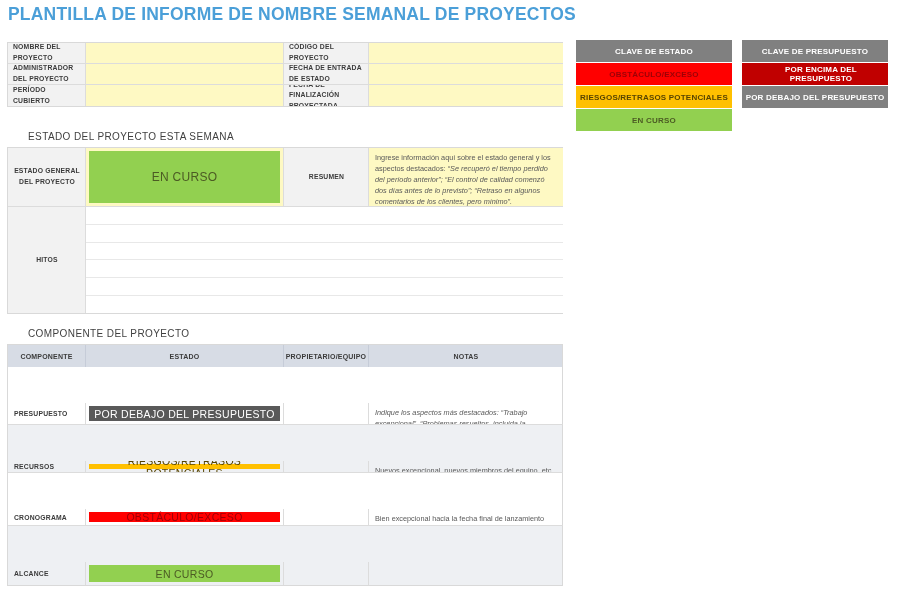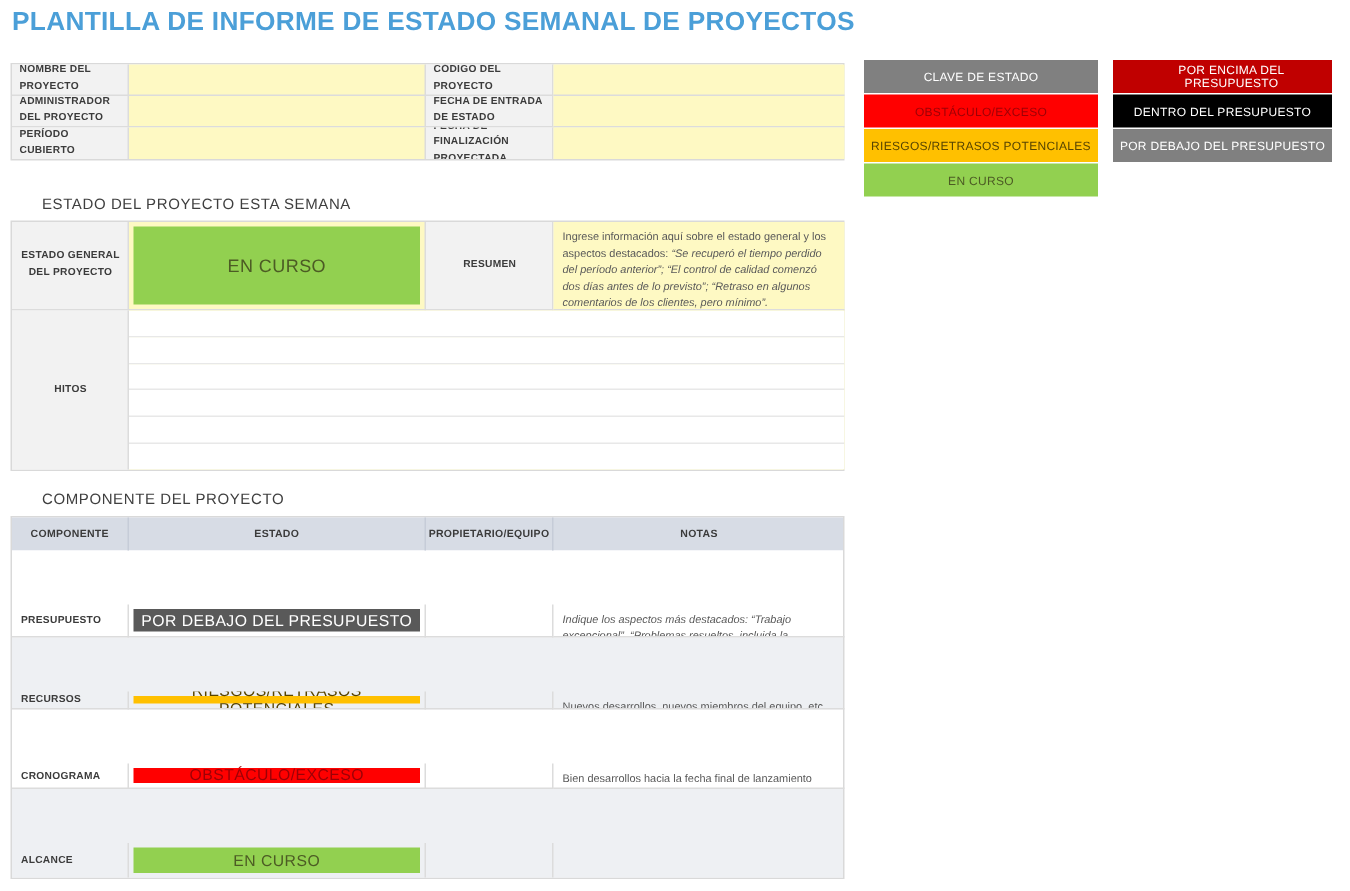--- a/index.html
+++ b/index.html
@@ -16,21 +16,21 @@
 
   .lbl { background:#f2f2f2; display:flex; align-items:center; font-size:6.8px; font-weight:bold; color:#3b3b3b; text-transform:uppercase; line-height:1.55; padding:2px 4px 2px 5px; letter-spacing:0.2px; }
   .lbl.center { justify-content:center; text-align:center; }
   .val { background:#fef9c3; }
 
   
   .info-form { left:7px; top:42px; width:556px; display:grid; grid-template-columns:78px 198px 85px 194px; grid-auto-rows:21px; }
 
   
   .legend { position:absolute; top:40px; }
-  .legend .lrow { height:22px; margin-bottom:1px; display:flex; align-items:center; justify-content:center; font-size:8px; font-weight:normal; letter-spacing:0.2px; text-transform:uppercase; text-align:center; }
+  .legend .lrow { height:22px; margin-bottom:1px; display:flex; align-items:center; justify-content:center; font-size:8px; font-weight:bold; letter-spacing:0.2px; text-transform:uppercase; text-align:center; }
   .legend-estado { left:576px; width:156px; }
   .legend-presu { left:742px; width:146px; }
   .lg-grayhead { background:#808080; color:#ffffff; }
   .lg-red-bright { background:#ff0000; color:#9c0006; }
   .lg-orange { background:#ffc000; color:#574400; }
   .lg-green { background:#92d050; color:#4c5b24; }
   .lg-red-dark { background:#c00000; color:#ffffff;padding-left:12px; }
   .lg-black { background:#000000; color:#ffffff; }
   .lg-gray { background:#808080; color:#ffffff; }
 
@@ -66,21 +66,21 @@
   .row-white { background:#ffffff; }
   .row-alt { background:#eef0f3; }
   .comp-label { align-items:center; font-size:6.8px; font-weight:bold; color:#3b3b3b; padding-left:6px; letter-spacing:0.2px; }
   .h58 { height:58px; } .h48 { height:48px; } .h53 { height:53px; } .h59 { height:59px; }
 </style>
 </head>
 <body>
 
 <div class="page">
 
-  <div class="title">PLANTILLA DE INFORME DE ESTADO SEMANAL DE PROYECTOS</div>
+  <div class="title">PLANTILLA DE INFORME DE NOMBRE SEMANAL DE PROYECTOS</div>
 
   <div class="grid info-form">
     <div class="cell lbl">NOMBRE DEL PROYECTO</div>
     <div class="cell val"></div>
     <div class="cell lbl">CÓDIGO DEL PROYECTO</div>
     <div class="cell val last-col"></div>
 
     <div class="cell lbl">ADMINISTRADOR DEL PROYECTO</div>
     <div class="cell val"></div>
     <div class="cell lbl">FECHA DE ENTRADA DE ESTADO</div>
@@ -93,22 +93,22 @@
   </div>
 
   <div class="legend legend-estado">
     <div class="lrow lg-grayhead">CLAVE DE ESTADO</div>
     <div class="lrow lg-red-bright">OBSTÁCULO/EXCESO</div>
     <div class="lrow lg-orange">RIESGOS/RETRASOS POTENCIALES</div>
     <div class="lrow lg-green">EN CURSO</div>
   </div>
 
   <div class="legend legend-presu">
+    <div class="lrow lg-grayhead">CLAVE DE PRESUPUESTO</div>
     <div class="lrow lg-red-dark">POR ENCIMA DEL PRESUPUESTO</div>
-    <div class="lrow lg-black">DENTRO DEL PRESUPUESTO</div>
     <div class="lrow lg-gray">POR DEBAJO DEL PRESUPUESTO</div>
   </div>
 
   <div class="section-title st-1">ESTADO DEL PROYECTO ESTA SEMANA</div>
 
   <div class="grid estado-table">
     <div class="row-general">
       <div class="cell lbl center">ESTADO GENERAL DEL PROYECTO</div>
       <div class="cell val status-cell">
         <div class="status big st-green">EN CURSO</div>
@@ -152,32 +152,32 @@
       </div>
     </div>
 
     <div class="comp-row row-alt h48">
       <div class="cell comp-label">RECURSOS</div>
       <div class="cell status-cell">
         <div class="status st-orange">RIESGOS/RETRASOS POTENCIALES</div>
       </div>
       <div class="cell"></div>
       <div class="cell last-col">
-        <div class="note-text">Nuevos desarrollos, nuevos miembros del equipo, etc.</div>
+        <div class="note-text">Nuevos excepcional, nuevos miembros del equipo, etc.</div>
       </div>
     </div>
 
     <div class="comp-row row-white h53">
       <div class="cell comp-label">CRONOGRAMA</div>
       <div class="cell status-cell">
         <div class="status st-red">OBSTÁCULO/EXCESO</div>
       </div>
       <div class="cell"></div>
       <div class="cell last-col">
-        <div class="note-text">Bien desarrollos hacia la fecha final de lanzamiento</div>
+        <div class="note-text">Bien excepcional hacia la fecha final de lanzamiento</div>
       </div>
     </div>
 
     <div class="comp-row row-alt h59">
       <div class="cell comp-label last-row">ALCANCE</div>
       <div class="cell status-cell last-row">
         <div class="status st-green">EN CURSO</div>
       </div>
       <div class="cell last-row"></div>
       <div class="cell last-col last-row">

